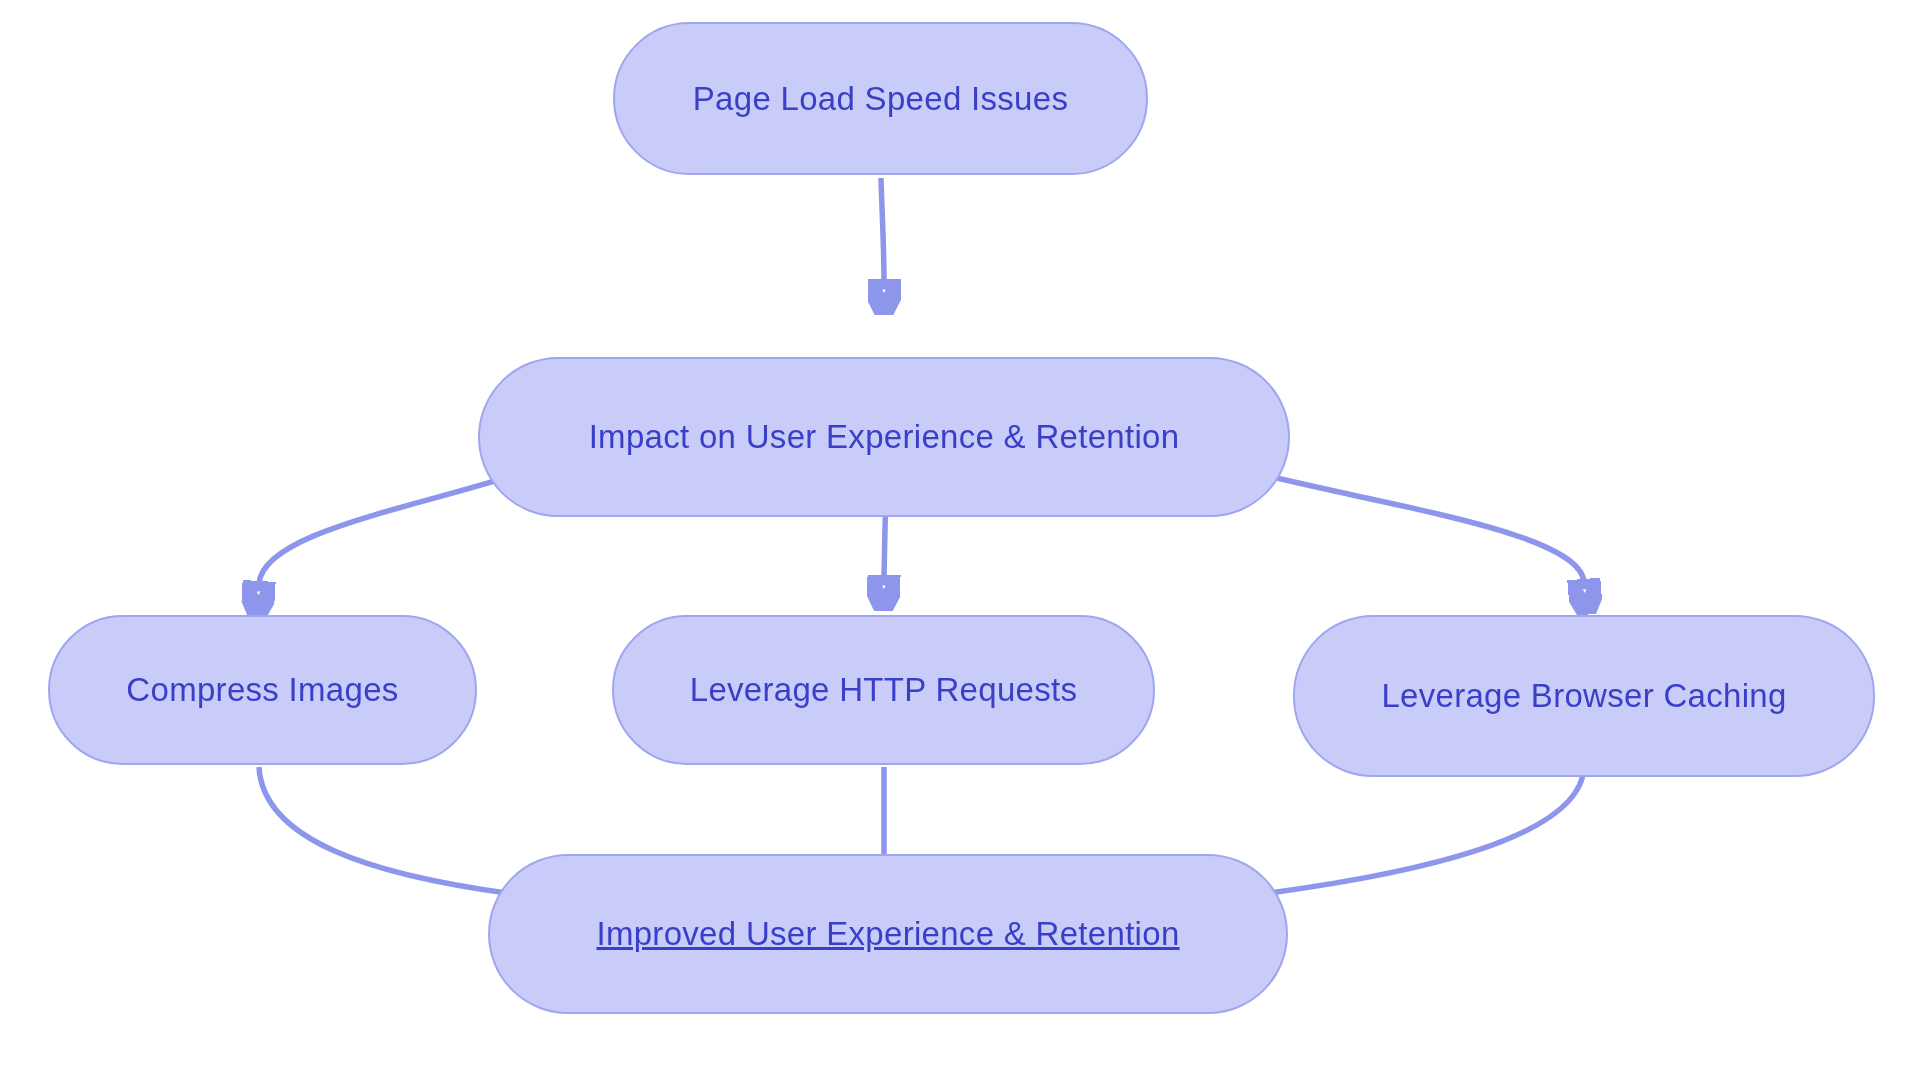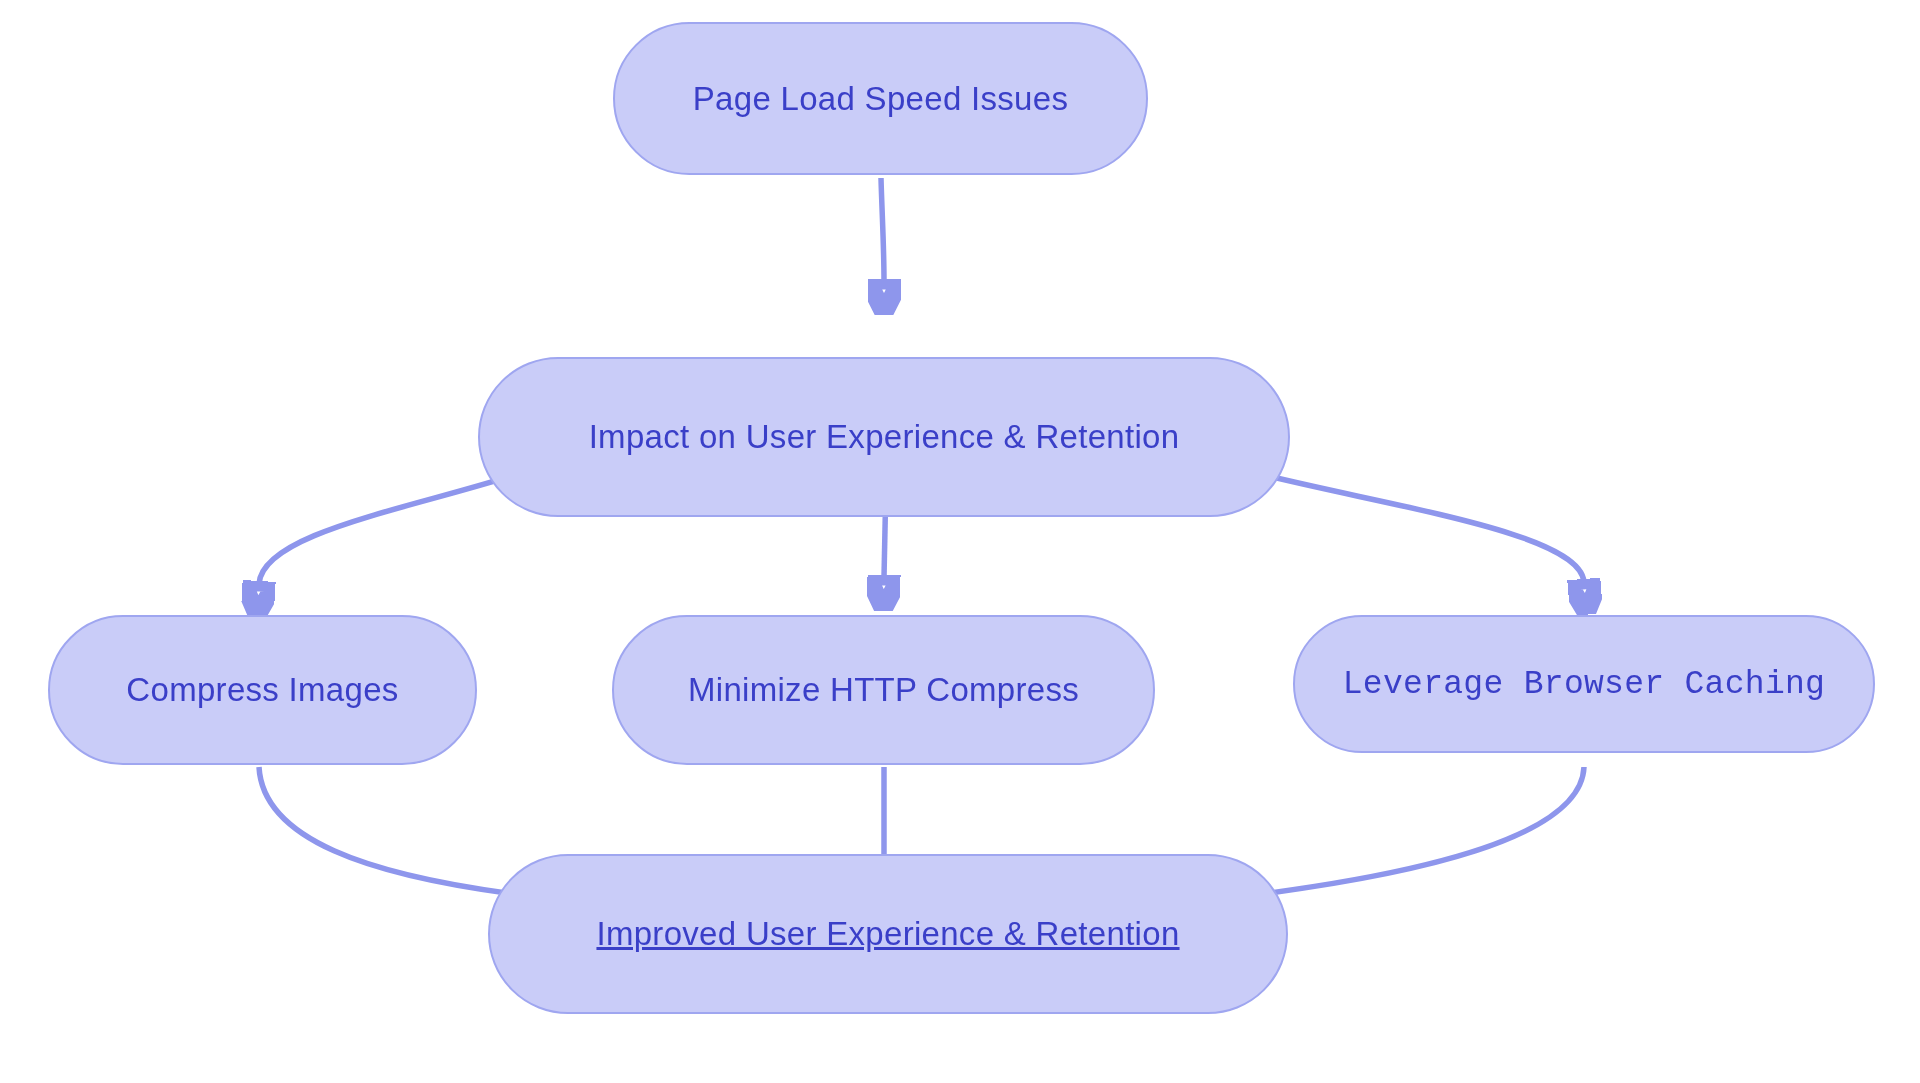--- a/index.html
+++ b/index.html
@@ -71,24 +71,24 @@
 
   <div class="node" style="left:478px; top:318px; width:812px; height:160px;margin-top:39px;">
     <span>Impact on User Experience &amp; Retention</span>
   </div>
 
   <div class="node" style="left:48px; top:615px; width:429px; height:150px;">
     <span>Compress Images</span>
   </div>
 
   <div class="node" style="left:612px; top:615px; width:543px; height:150px;">
-    <span>Minimize HTTP Compress</span>
+    <span>Leverage HTTP Requests</span>
   </div>
 
-  <div class="node" style="left:1293px; top:615px; width:582px; height:138px;font-family:Liberation Mono, monospace;">
+  <div class="node" style="left:1293px; top:615px; width:582px; height:162px;">
     <span>Leverage Browser Caching</span>
   </div>
 
   <div class="node" style="left:488px; top:854px; width:800px; height:160px;text-decoration:underline;">
     <span>Improved User Experience &amp; Retention</span>
   </div>
 
 </div>
 
 </body></html>

